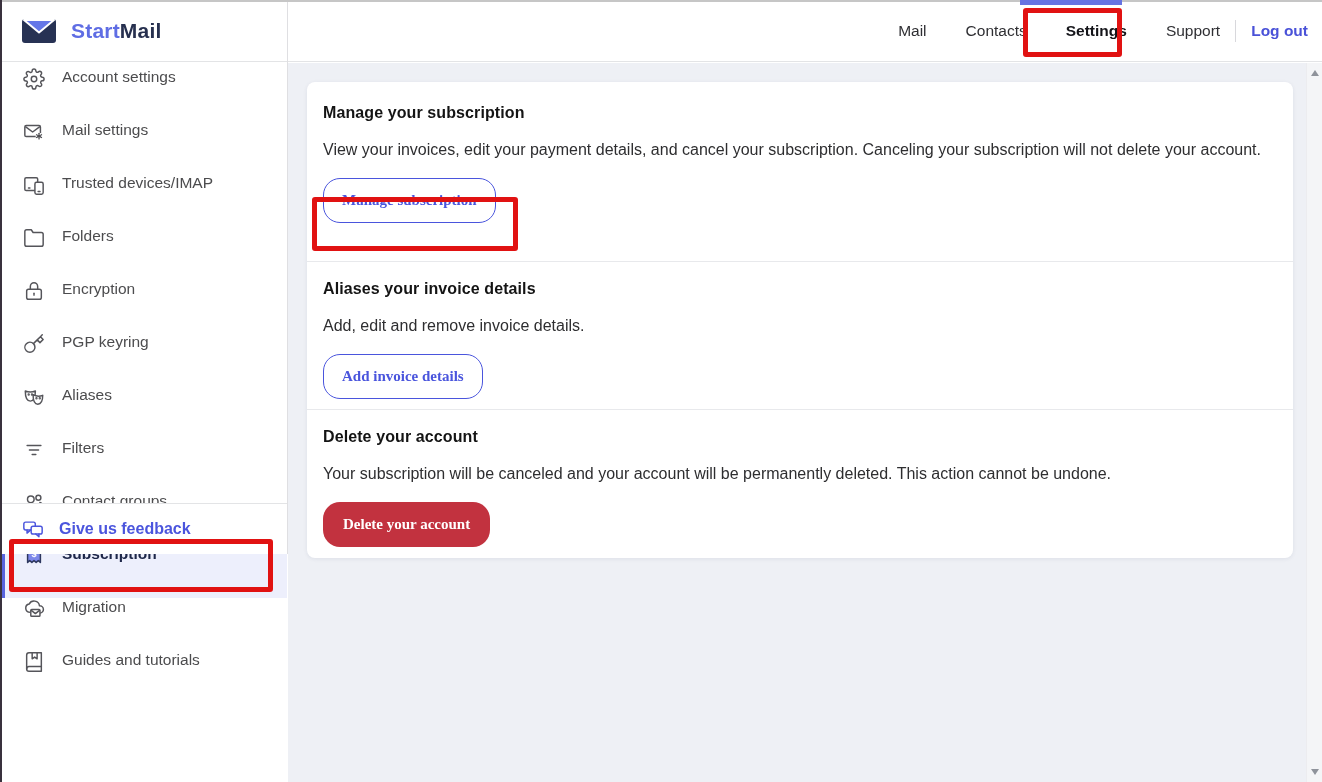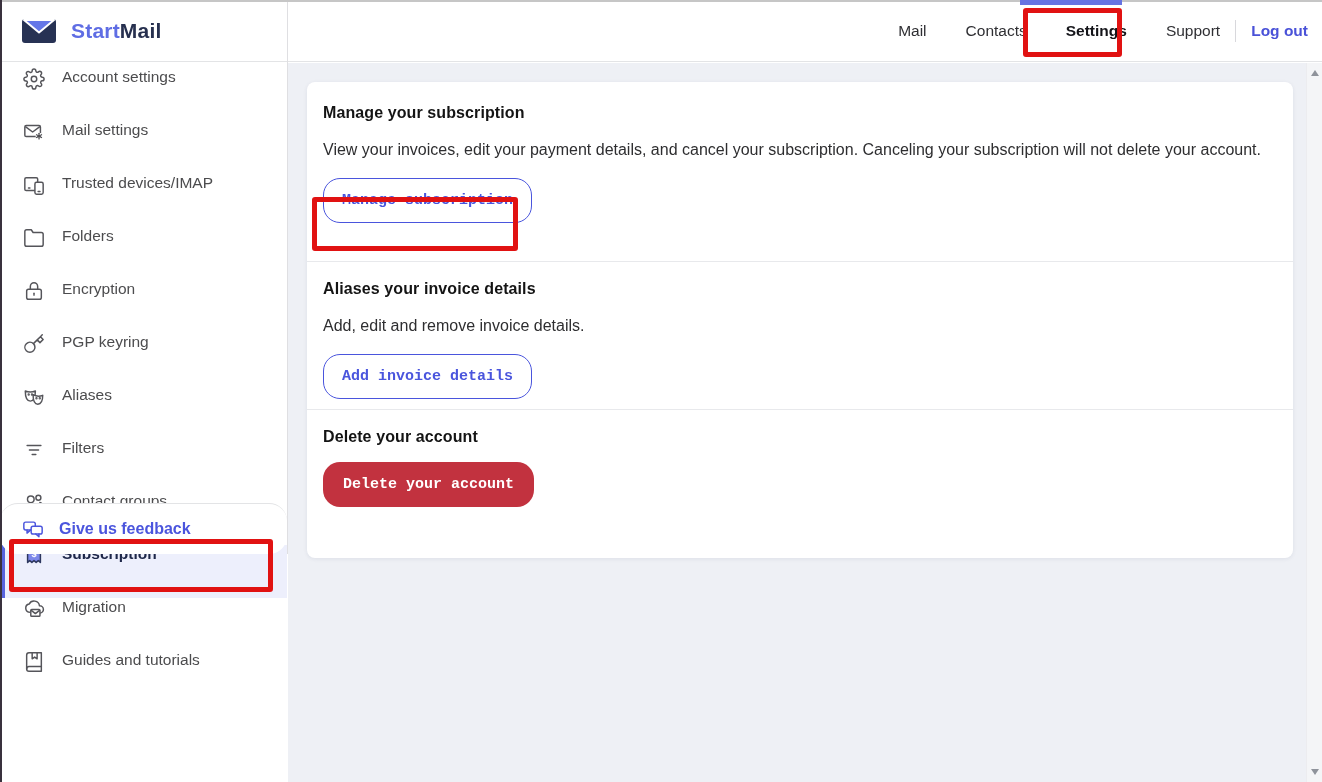--- a/index.html
+++ b/index.html
@@ -46,38 +46,38 @@
   }
   .side-item svg { flex:0 0 auto; stroke:#55555a; }
   .side-item.active {
     background:#edeffc; border-left:5px solid #5763de; padding-left:18px;
     font-weight:bold; color:#1e2749;
   }
   .side-footer {
     position:absolute; left:0; bottom:0; width:287px; height:51px;
     border-top:1px solid #e3e4e6; background:#fff;
     display:flex; align-items:center; gap:15px; padding-left:22px;
-    font-size:16px; font-weight:bold; color:#4b55dd; cursor:pointer;border-radius:18px;
+    font-size:16px; font-weight:bold; color:#4b55dd; cursor:pointer;
   }
 
   
   .main-bg { position:absolute; left:288px; top:63px; width:1034px; height:719px; background:#eef0f5; z-index:1; }
   .card {
     position:absolute; left:307px; top:82px; width:986px; height:476px;
     background:#fff; border-radius:8px; box-shadow:0 1px 4px rgba(25,35,80,.08); z-index:3;
   }
   .card-section { padding:22px 16px 0; }
   .card-section.s2, .card-section.s3 { padding-top:18px; }
   .card-section h2 { font-size:16px; color:#141414; margin-bottom:16px; letter-spacing:.1px; }
   .card-section p  { font-size:16px; color:#2e2e30; line-height:24px; margin-bottom:16px; max-width:960px; }
   .s1 { height:179px; } .s2 { height:147px; } .s3 { height:147px; }
   .divider { height:1px; background:#e8e9ec; }
   .btn {
     height:45px; border-radius:17px; padding:0 18px;
-    font-family:Liberation Mono, monospace; font-size:15px; font-weight:bold; cursor:pointer;
+    font-family:Liberation Serif, serif; font-size:15px; font-weight:bold; cursor:pointer;
   }
   .btn-outline { background:#fff; border:1.5px solid #4a55dd; color:#4a55dd; }
   .btn-danger  { background:#c2323f; border:none; color:#fff; padding:0 20px; }
 
   
   .scroll-rail {
     position:absolute; right:0; top:63px; width:16px; height:719px;
     background:#f4f5f7; border-left:1px solid #ececef; z-index:6;
   }
   .rail-arrow { position:absolute; left:4px; width:0; height:0;
@@ -245,20 +245,21 @@
   </section>
   <div class="divider"></div>
   <section class="card-section s2">
     <h2>Aliases your invoice details</h2>
     <p>Add, edit and remove invoice details.</p>
     <button class="btn btn-outline">Add invoice details</button>
   </section>
   <div class="divider"></div>
   <section class="card-section s3">
     <h2>Delete your account</h2>
+    <p>Your subscription will be canceled and your account will be permanently deleted. This action cannot be undone.</p>
     <button class="btn btn-danger">Delete your account</button>
   </section>
 </main>
 
 <div class="scroll-rail">
   <div class="rail-arrow rail-up"></div>
   <div class="rail-arrow rail-down"></div>
 </div>
 
 <div class="anno anno-settings"></div>

